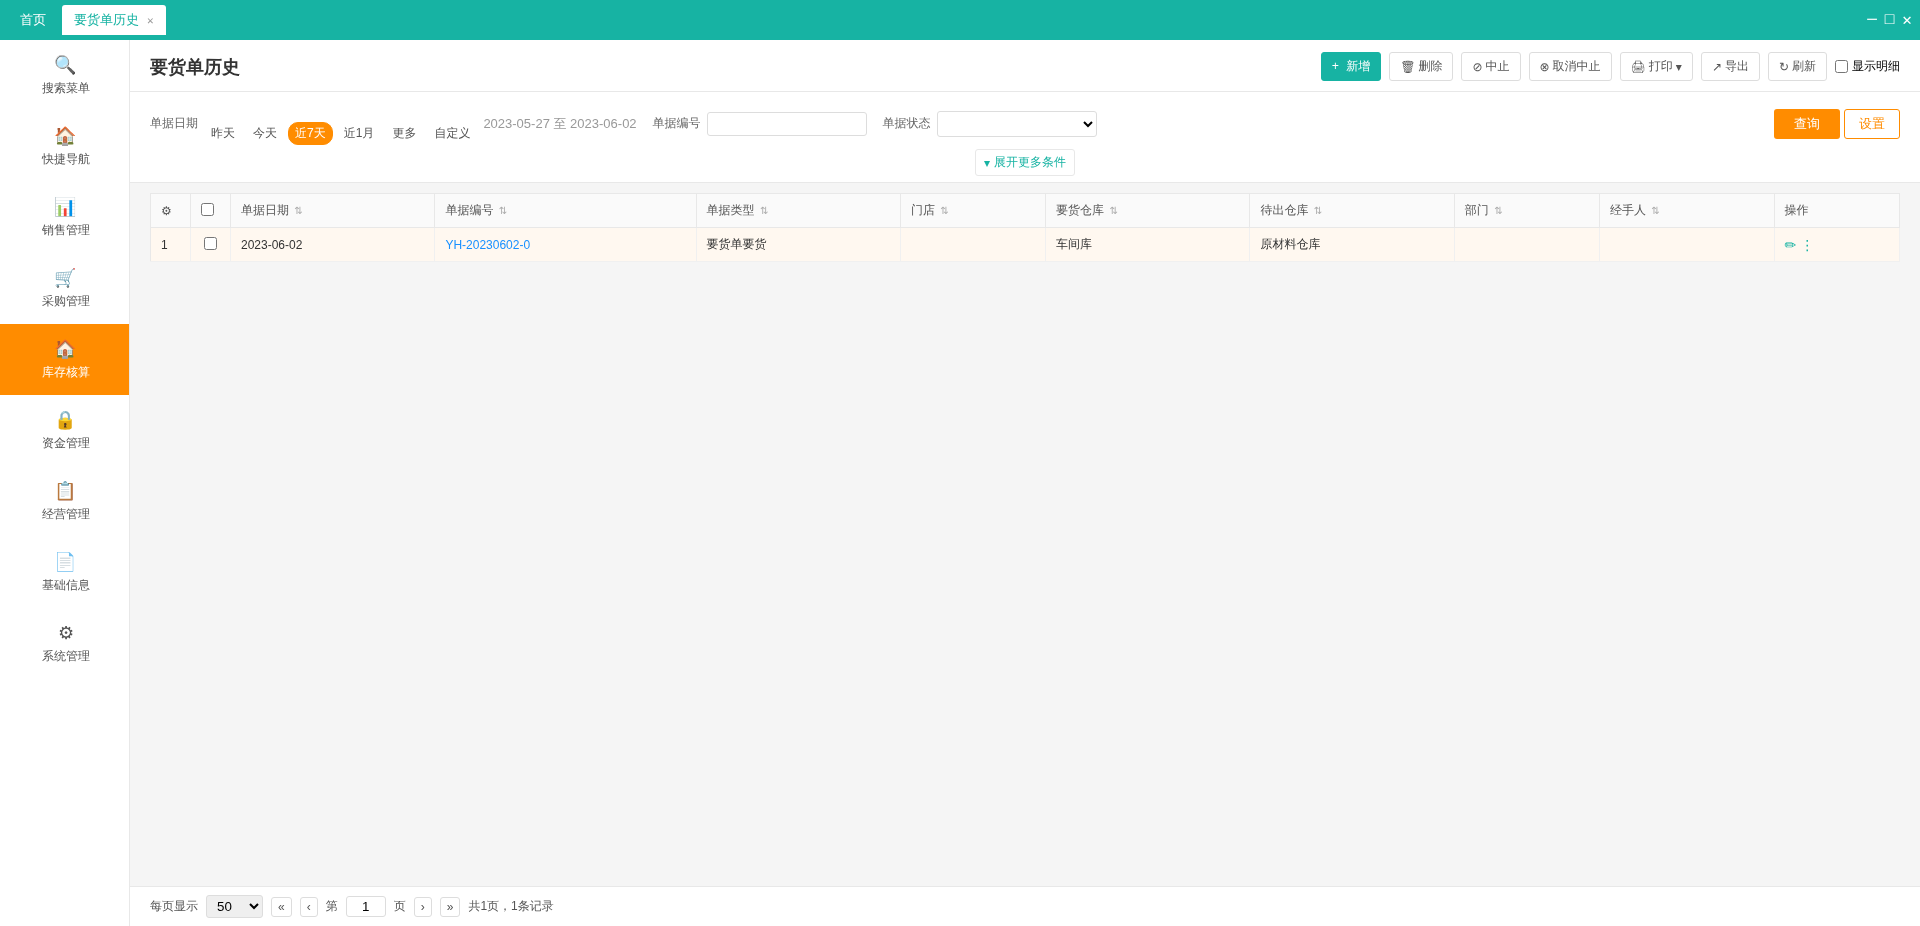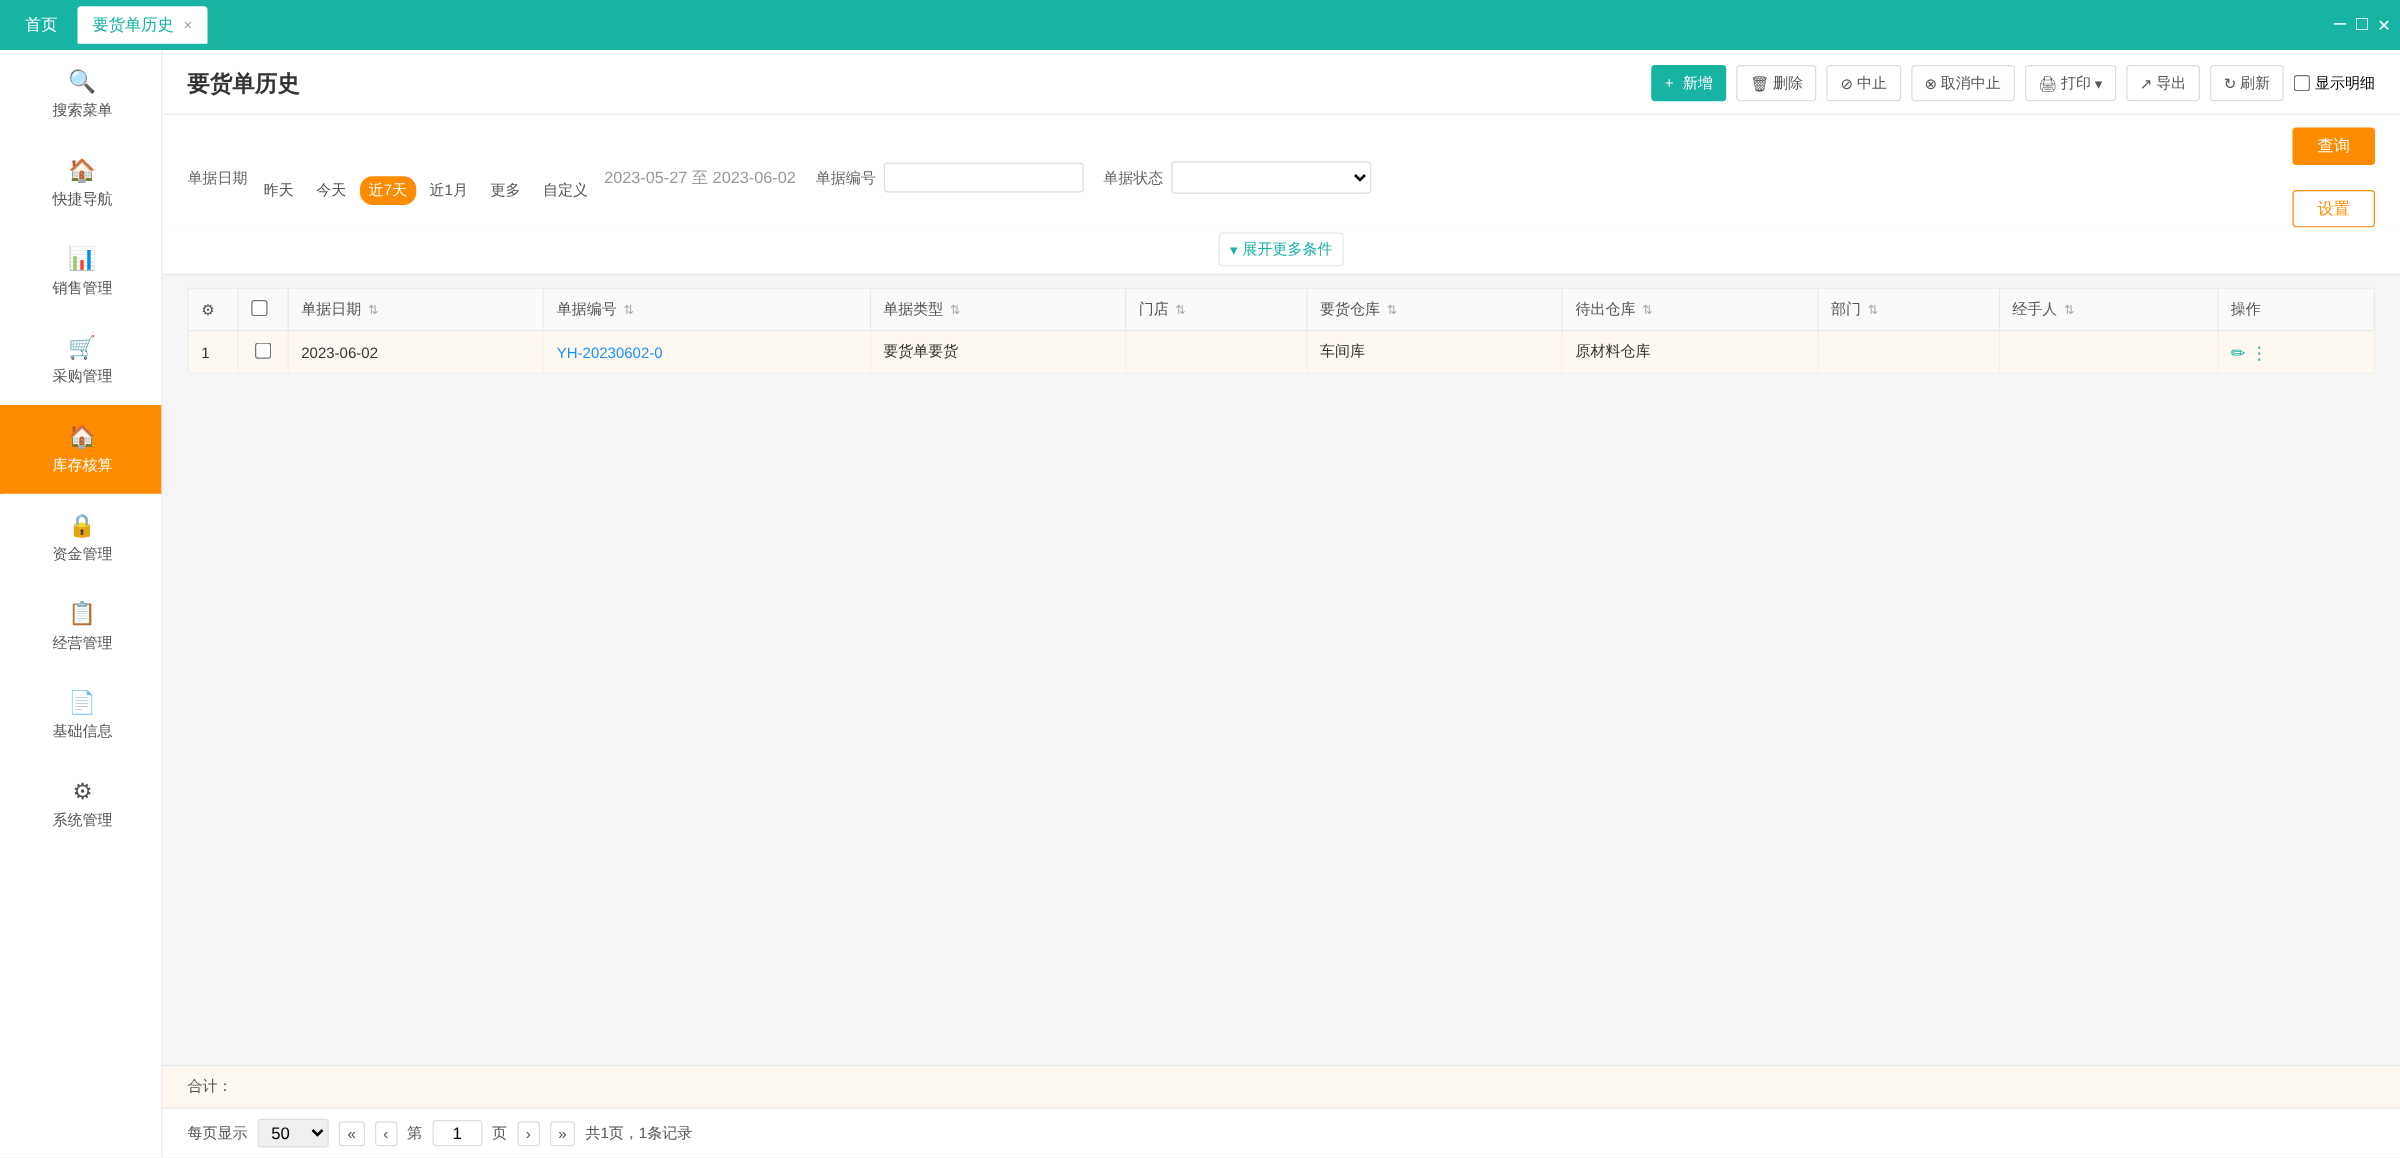--- a/index.html
+++ b/index.html
@@ -191,21 +191,21 @@
         <span class="filter-label">单据编号</span>
         <input type="text" class="filter-input" style="">
       </div>
       <div class="filter-group">
         <span class="filter-label">单据状态</span>
         <select class="filter-select">
           <option value=""></option>
         </select>
       </div>
       <div style="flex:1"></div>
-      <div style="display:flex;flex-direction:column;gap:20px;">
+      <div style="display:flex;flex-direction:row;gap:4px;">
         <button class="query-btn">查询</button>
         <button class="setting-btn">设置</button>
       </div>
     </div>
 
     <div class="filter-expand-row">
       <div class="expand-more">
         <span>▾</span>
         <span>展开更多条件</span>
       </div>
@@ -276,23 +276,20 @@
               <div class="row-actions">
                 <span class="row-action-btn" title="编辑">✏</span>
                 <span class="row-action-btn" title="更多">⋮</span>
               </div>
             </td>
           </tr>
         </tbody>
       </table>
     </div>
 
-    <div class="table-footer">
-      <span>合计：</span>
-    </div>
 
     <div class="pagination-bar">
       <span>每页显示</span>
       <select>
         <option value="10">10</option>
         <option value="20">20</option>
         <option value="50" selected="">50</option>
         <option value="100">100</option>
       </select>
       <button class="pagination-btn">«</button>

